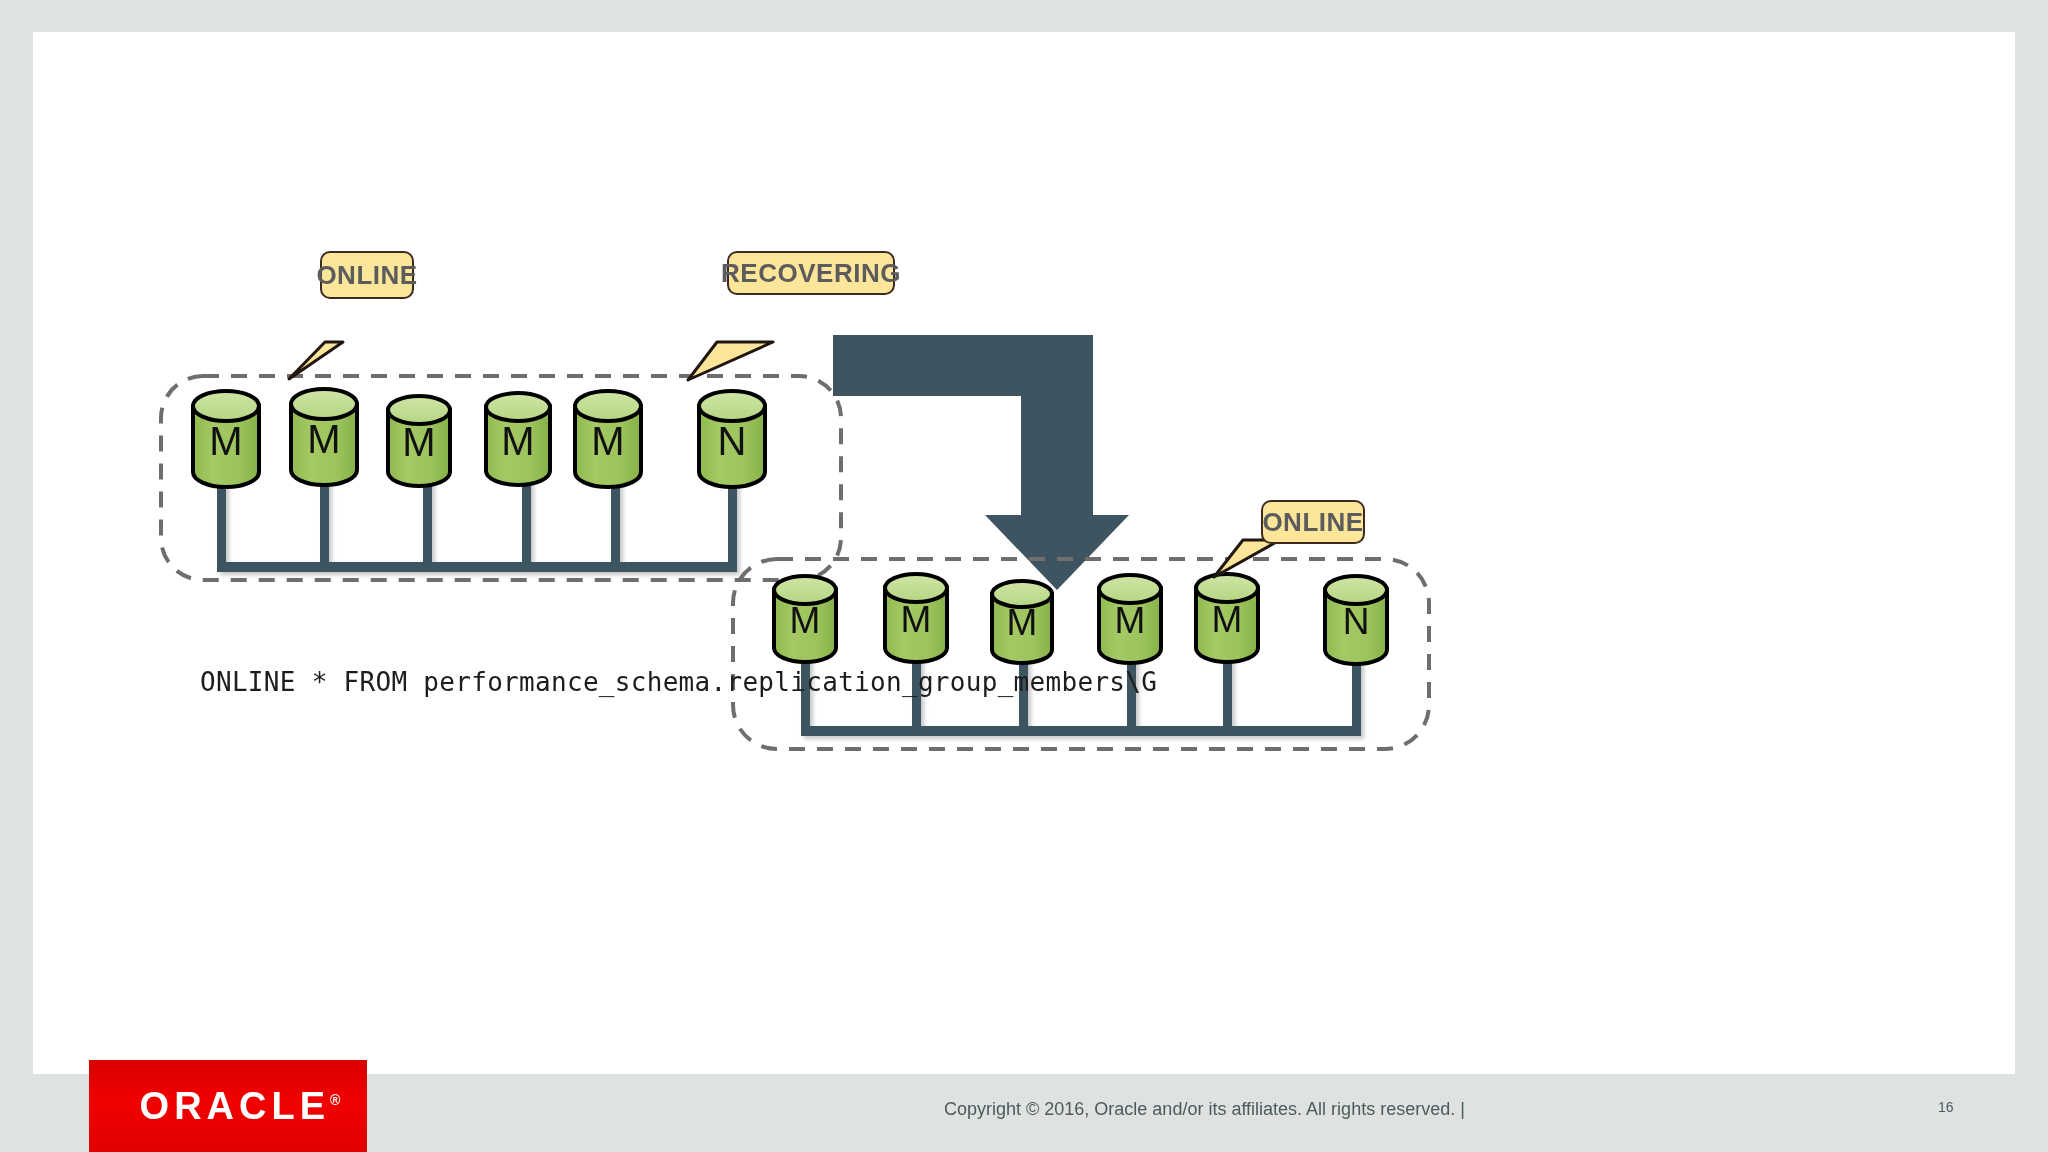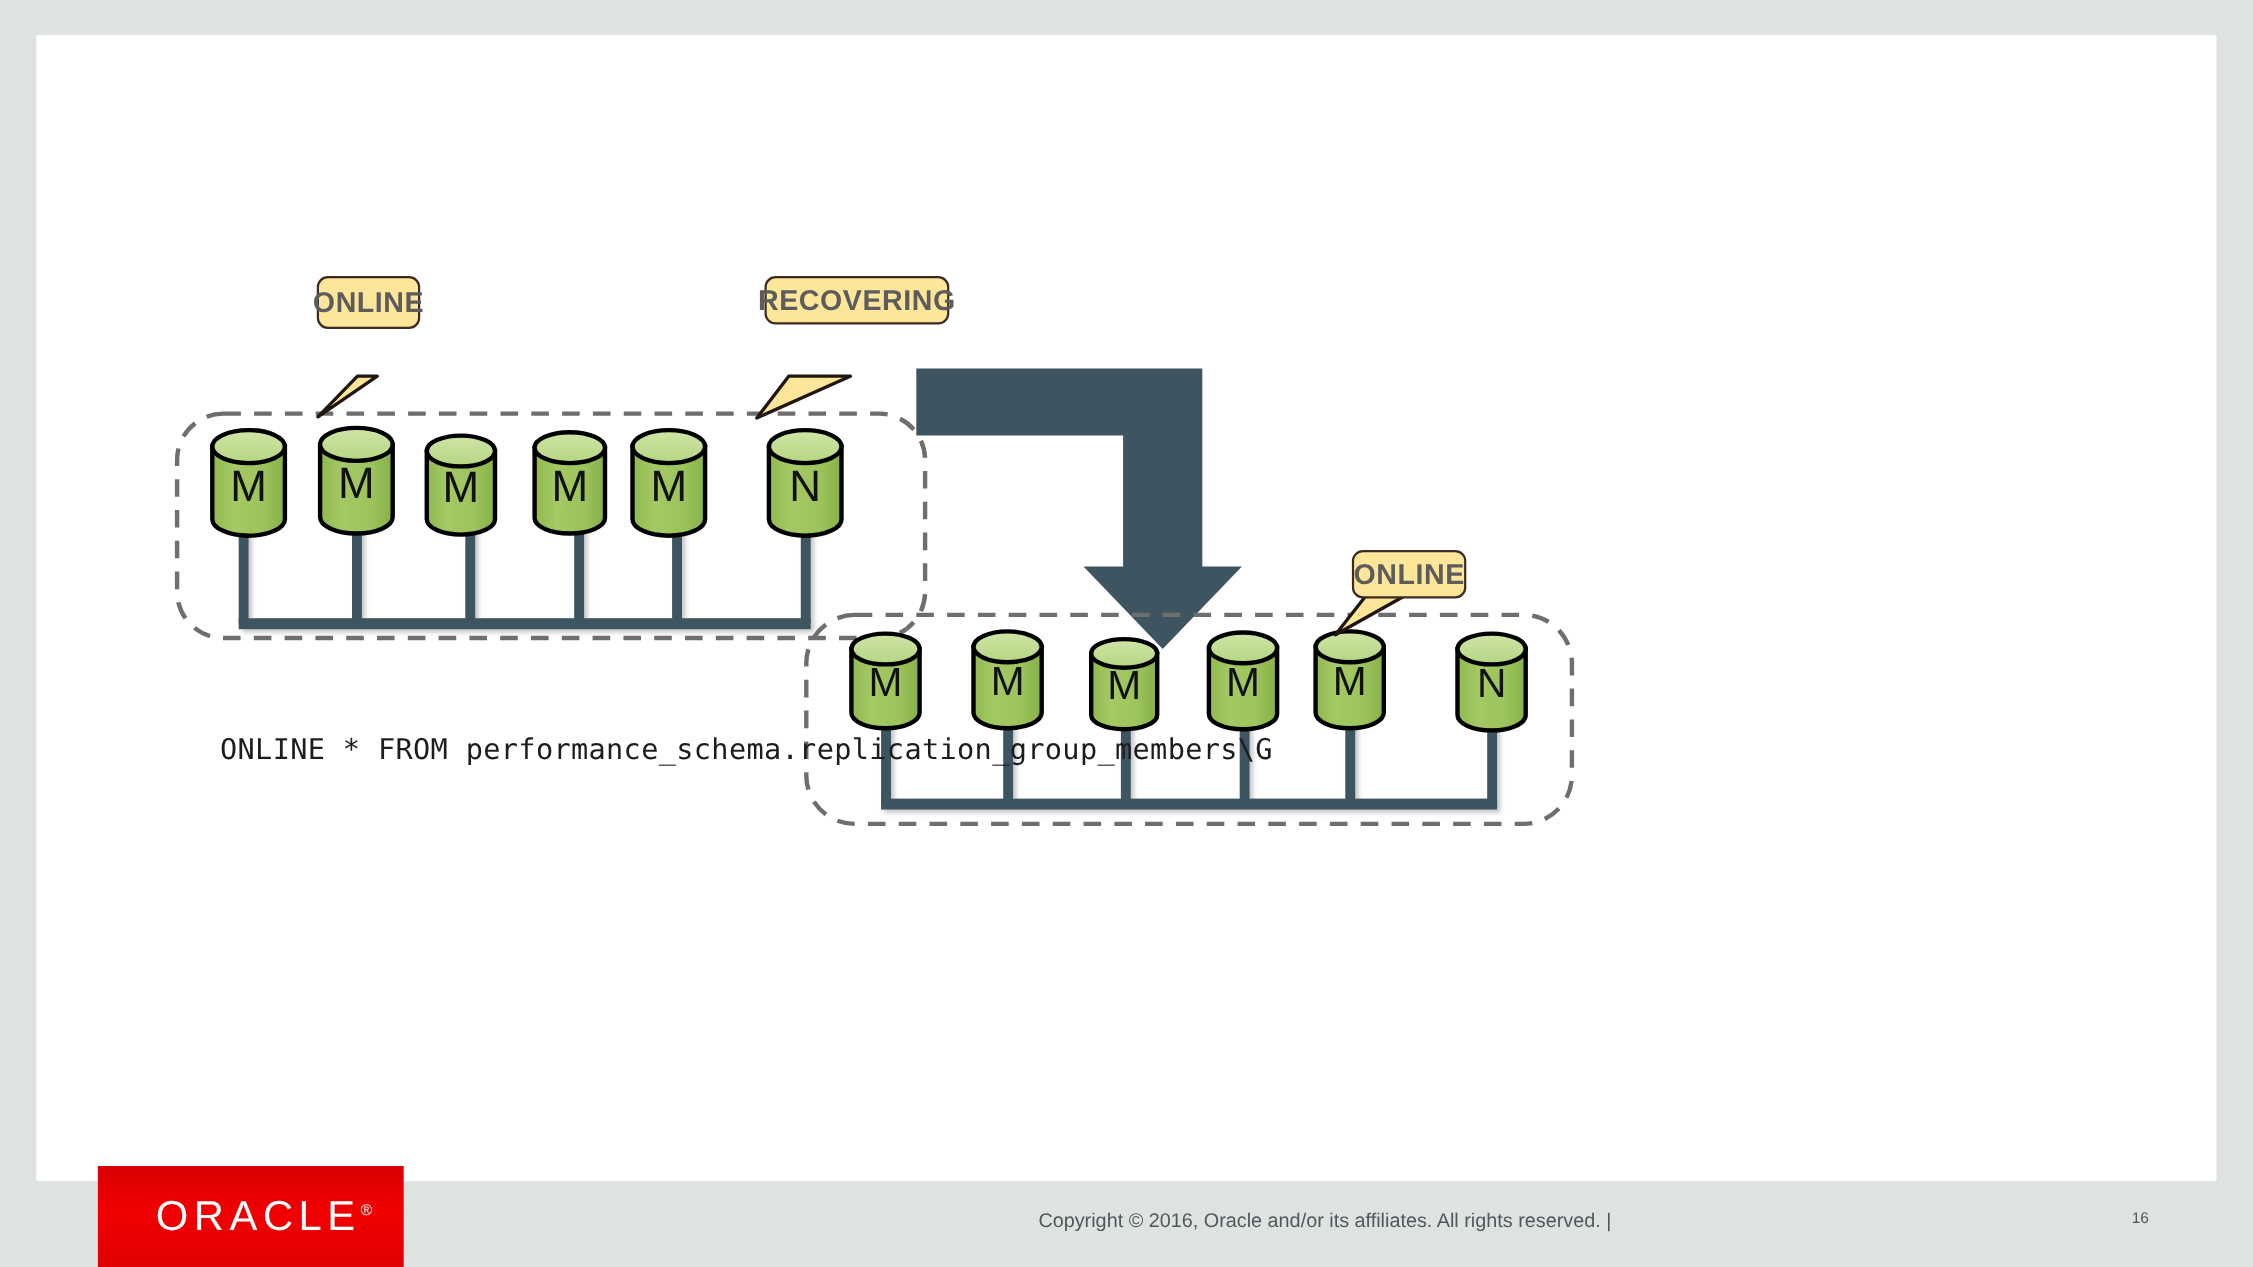--- a/index.html
+++ b/index.html
@@ -50,20 +50,21 @@
     border-radius: 10px;
     color: #5c5c5c;
     font-weight: bold;
     font-size: 26px;
     letter-spacing: 0.5px;
     display: flex;
     align-items: center;
     justify-content: center;
     box-sizing: border-box;
     z-index: 5;
+    margin-left: 32px;
   }
 
   
   #sqlline {
     position: absolute;
     left: 167px;
     top: 635px;
     font-family: "DejaVu Sans Mono", monospace;
     font-size: 26px;
     color: #1d1d1d;
@@ -87,21 +88,21 @@
     width: 278px;
     height: 92px;
     background: linear-gradient(180deg, #d80000 0%, #f10000 45%, #e00000 100%);
     display: flex;
     align-items: center;
     justify-content: center;
   }
   #oracle-logo-text {
     color: #ffffff;
     font-size: 38px;
-    font-weight: 400;
+    font-weight: 700;
     letter-spacing: 5px;
     font-family: "Liberation Sans", sans-serif;
     margin-left: 24px;
   }
   #oracle-logo-text .reg {
     font-size: 14px;
     vertical-align: super;
     letter-spacing: 0;
   }
   #copyright {

